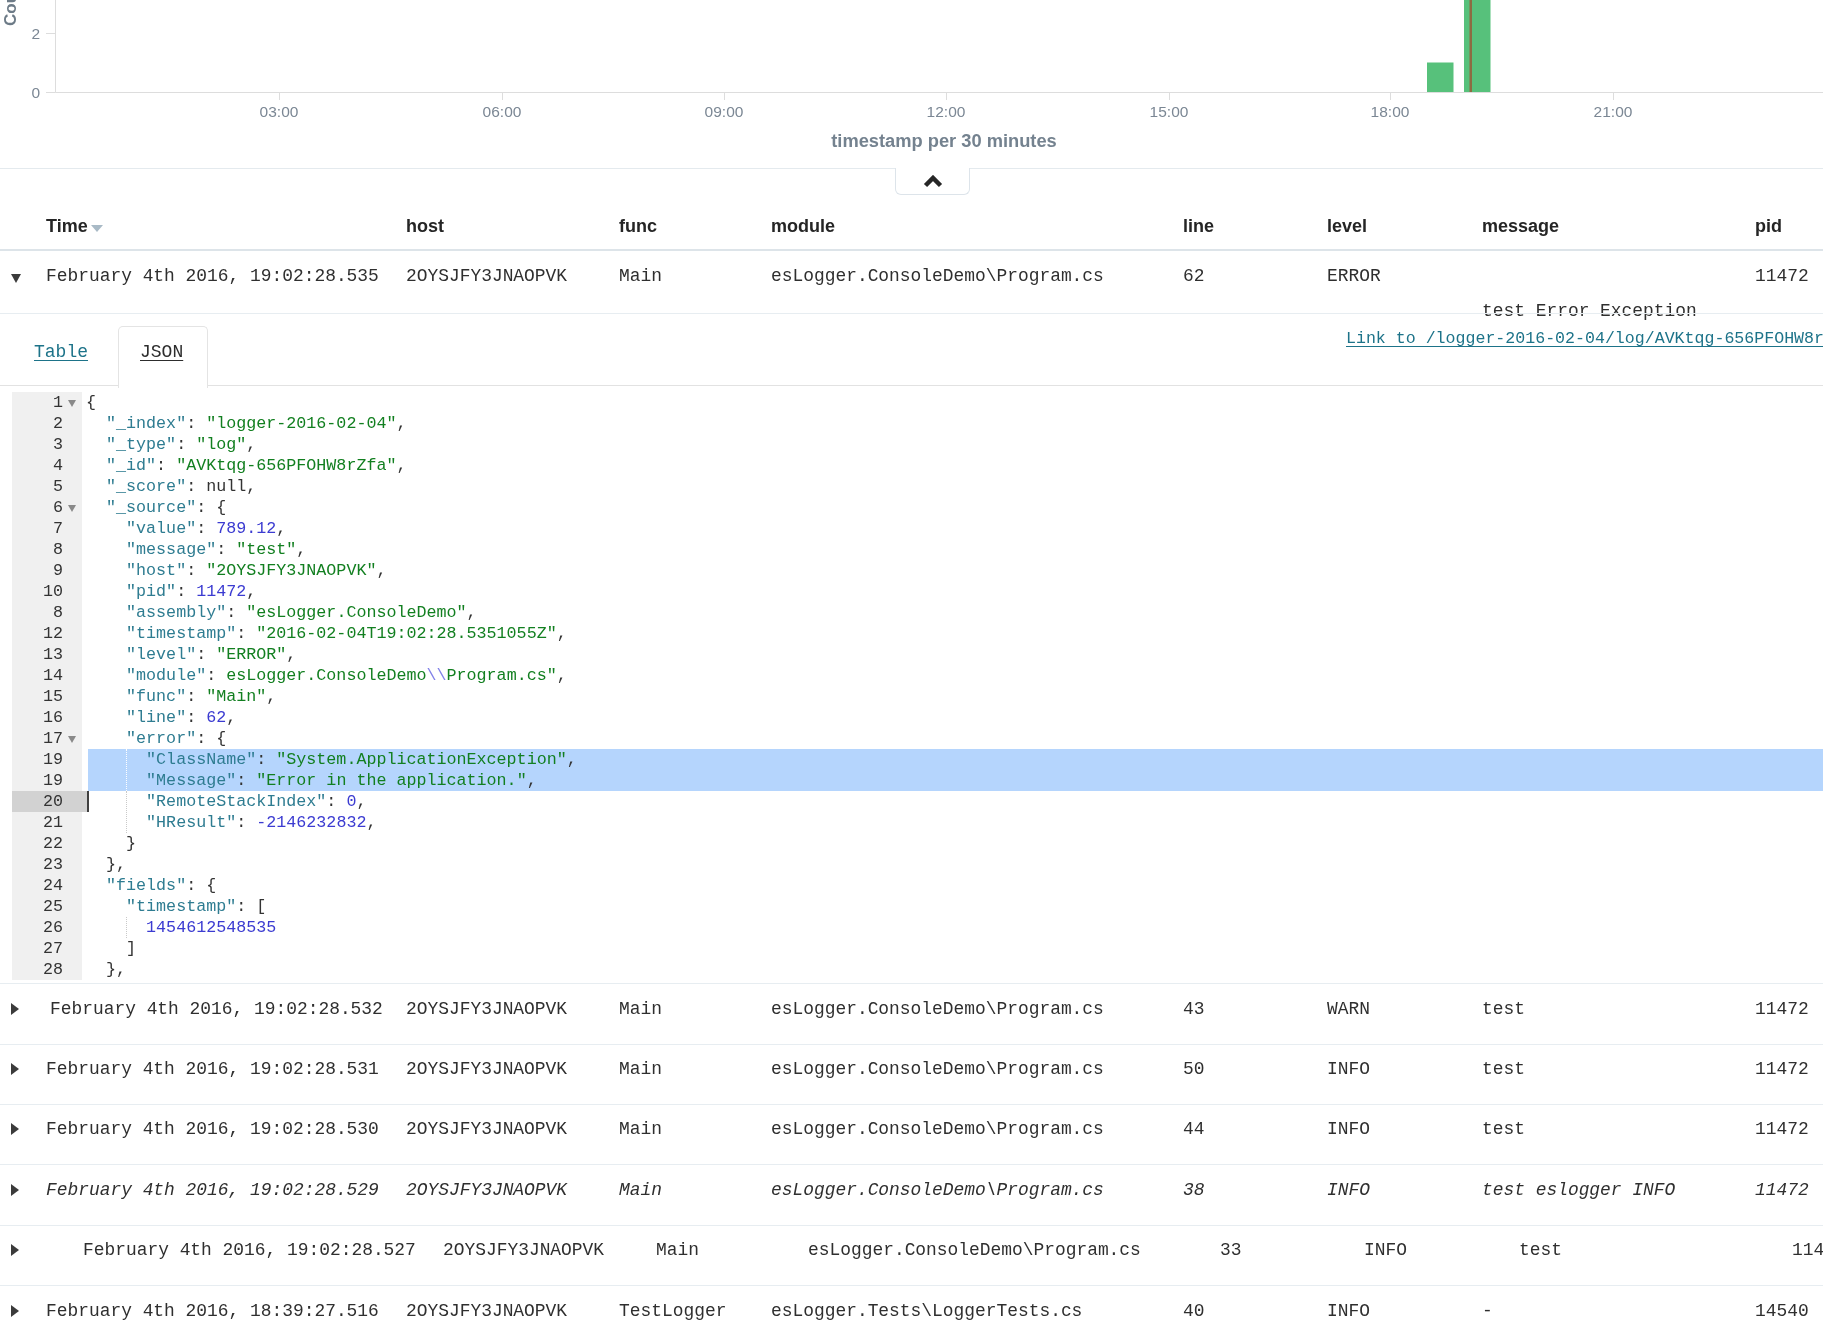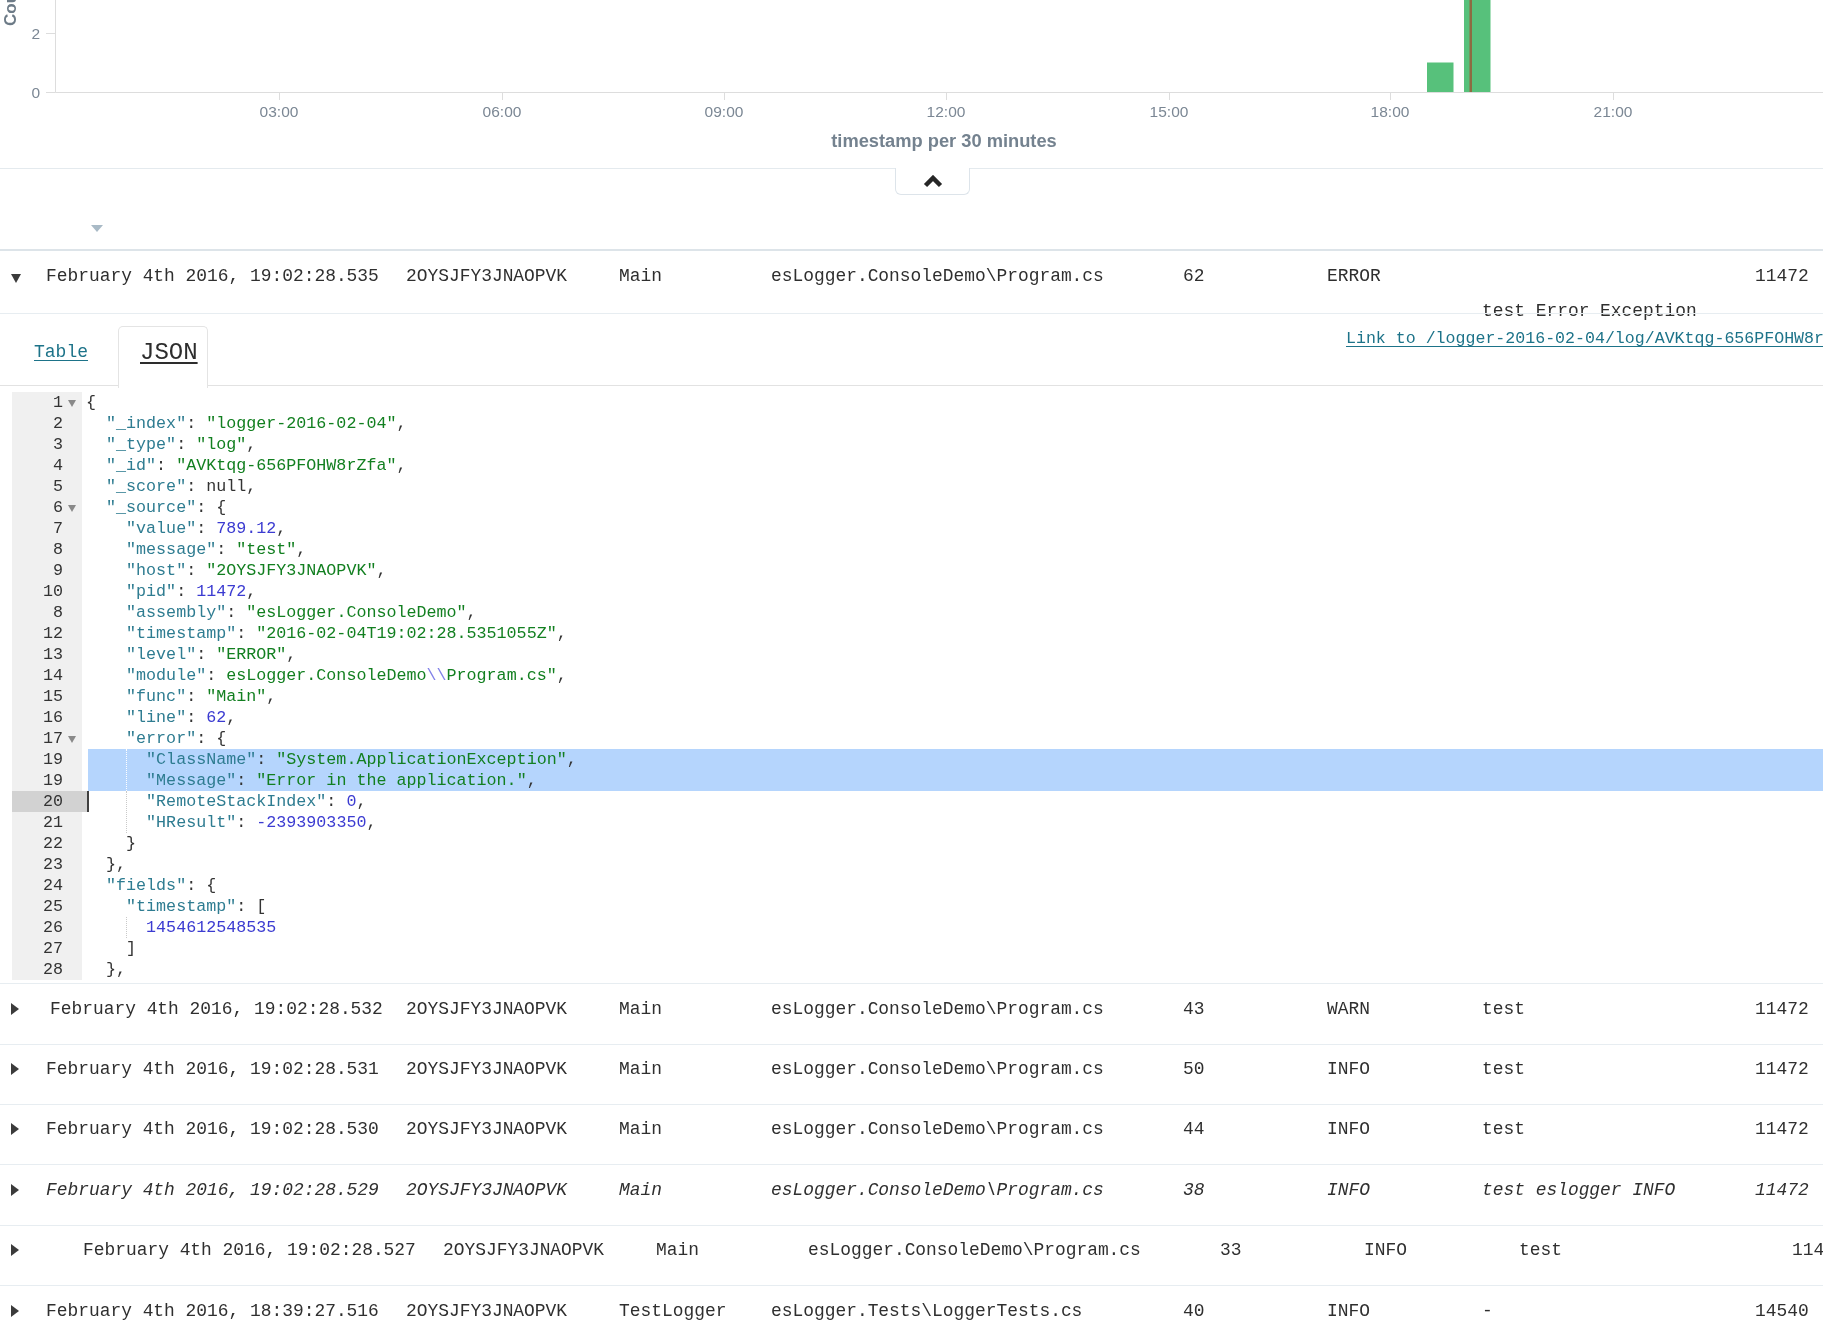--- a/index.html
+++ b/index.html
@@ -70,20 +70,30 @@
   </svg>
 
   <div class="hr" style="left:0;top:168px;width:1823px;background:#e4eaee;"></div>
 
   <div class="abs" style="left:895px;top:168px;width:73px;height:26px;background:#fff;
        border:1px solid #dde4ea;border-top:none;border-radius:0 0 6px 6px;"></div>
   <svg class="abs" style="left:923px;top:175px" width="20" height="13" viewBox="0 0 20 13">
     <polyline points="2.5,10.5 10,3 17.5,10.5" fill="none" stroke="#262626" stroke-width="4.5"></polyline>
   </svg>
 
+  <div class="row hdr" style="top:215px;">
+    <span style="left:46px;">Time</span>
+    <span style="left:406px;">host</span>
+    <span style="left:619px;">func</span>
+    <span style="left:771px;">module</span>
+    <span style="left:1183px;">line</span>
+    <span style="left:1327px;">level</span>
+    <span style="left:1482px;">message</span>
+    <span style="left:1755px;">pid</span>
+  </div>
   <div class="abs" style="left:91px;top:225px;width:0;height:0;border-top:7px solid #a9bac6;
        border-left:6.5px solid transparent;border-right:6.5px solid transparent;"></div>
   <div class="abs" style="left:0;top:249px;width:1823px;height:2px;background:#dde4e9;"></div>
 
   <div class="tri-d" style="left:11px;top:274px;"></div>
   <div class="row" style="top:266px;">
     <span style="left:46px;">February 4th 2016, 19:02:28.535</span>
     <span style="left:406px;">2OYSJFY3JNAOPVK</span>
     <span style="left:619px;">Main</span>
     <span style="left:771px;">esLogger.ConsoleDemo\Program.cs</span>
@@ -93,21 +103,21 @@
     <span style="left:1755px;">11472</span>
   </div>
 
   <div class="hr" style="left:0;top:313px;width:1823px;"></div>
   <div class="hr" style="left:0;top:385px;width:1823px;background:#e2e2e2;"></div>
 
   <div class="abs" style="left:118px;top:326px;width:88px;height:61px;background:#fff;
        border:1px solid #e4e4e4;border-bottom:none;border-radius:5px 5px 0 0;"></div>
   <div class="abs mono" style="left:34px;top:342px;font-size:18px;line-height:21px;color:#1d7389;
        text-decoration:underline;">Table</div>
-  <div class="abs mono" style="left:140px;top:342px;font-size:24px;line-height:21px;color:#2d2d2d;
+  <div class="abs mono" style="left:140px;top:342px;font-size:18px;line-height:21px;color:#2d2d2d;
        text-decoration:underline;">JSON</div>
   <div class="abs mono" style="left:1346px;top:328px;font-size:16.6px;line-height:21px;color:#1d7389;
        text-decoration:underline;white-space:pre;">Link to /logger-2016-02-04/log/AVKtqg-656PFOHW8rZfa?_g=()</div>
 
   <div id="editor" class="abs" style="left:0;top:392px;width:1823px;height:588px;">
 <div class="abs" style="left:12px;top:0;width:69.5px;height:588px;background:#f0f0f0;"></div>
 <div class="abs" style="left:12px;top:399px;width:76.5px;height:21px;background:#d2d2d2;"></div>
 <div class="abs" style="left:88px;top:357px;width:1735px;height:42px;background:#b5d5fd;"></div>
 <div class="abs" style="left:126px;top:357px;width:0;height:42px;border-left:1px dotted #ffffff;"></div>
 <div class="abs" style="left:126px;top:399px;width:0;height:42px;border-left:1px dotted #c9c9c9;"></div>
@@ -150,21 +160,21 @@
 <div class="gn" style="top:336px;">17</div>
 <div class="fold" style="left:67.5px;top:344px;"></div>
 <div class="cl" style="top:336px;">    <span class="k">"error"</span>: {</div>
 <div class="gn" style="top:357px;">19</div>
 <div class="cl" style="top:357px;">      <span class="k">"ClassName"</span>: <span class="s">"System.ApplicationException"</span>,</div>
 <div class="gn" style="top:378px;">19</div>
 <div class="cl" style="top:378px;">      <span class="k">"Message"</span>: <span class="s">"Error in the application."</span>,</div>
 <div class="gn" style="top:399px;">20</div>
 <div class="cl" style="top:399px;">      <span class="k">"RemoteStackIndex"</span>: <span class="n">0</span>,</div>
 <div class="gn" style="top:420px;">21</div>
-<div class="cl" style="top:420px;">      <span class="k">"HResult"</span>: <span class="n">-2393903350</span>,</div>
+<div class="cl" style="top:420px;">      <span class="k">"HResult"</span>: <span class="n">-2146232832</span>,</div>
 <div class="gn" style="top:441px;">22</div>
 <div class="cl" style="top:441px;">    }</div>
 <div class="gn" style="top:462px;">23</div>
 <div class="cl" style="top:462px;">  },</div>
 <div class="gn" style="top:483px;">24</div>
 <div class="cl" style="top:483px;">  <span class="k">"fields"</span>: {</div>
 <div class="gn" style="top:504px;">25</div>
 <div class="cl" style="top:504px;">    <span class="k">"timestamp"</span>: [</div>
 <div class="gn" style="top:525px;">26</div>
 <div class="cl" style="top:525px;">      <span class="n">1454612548535</span></div>

